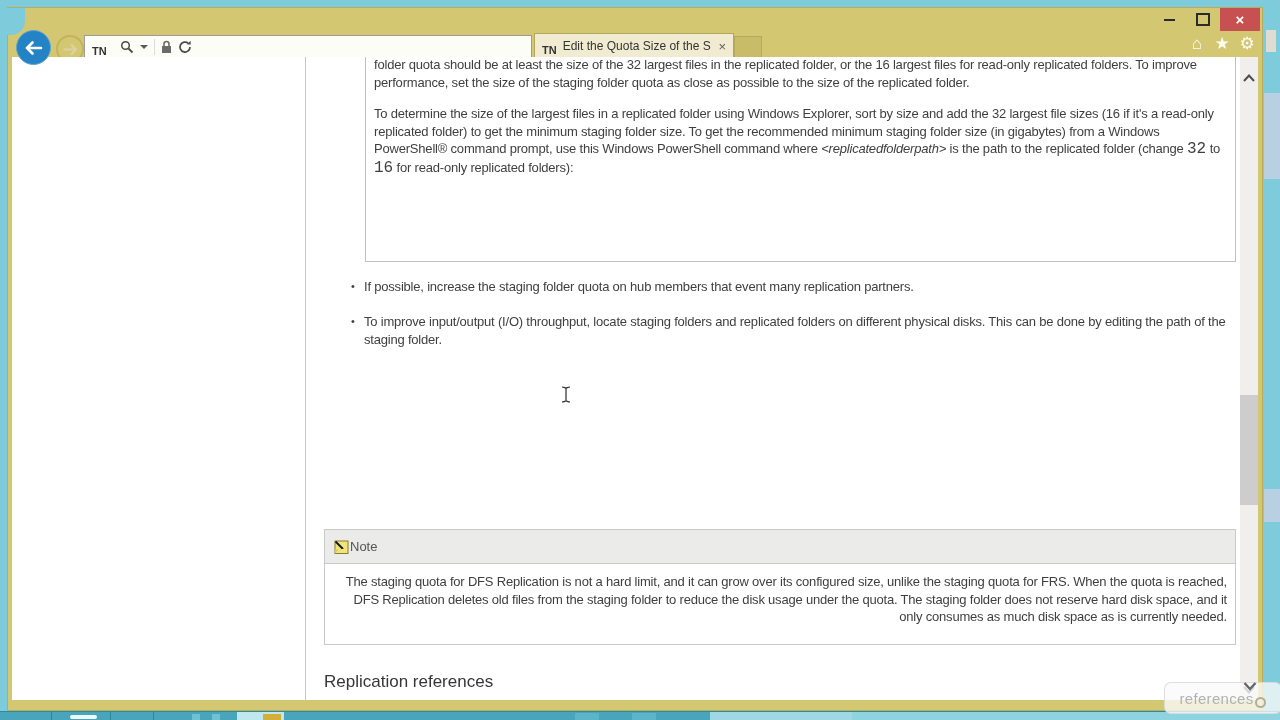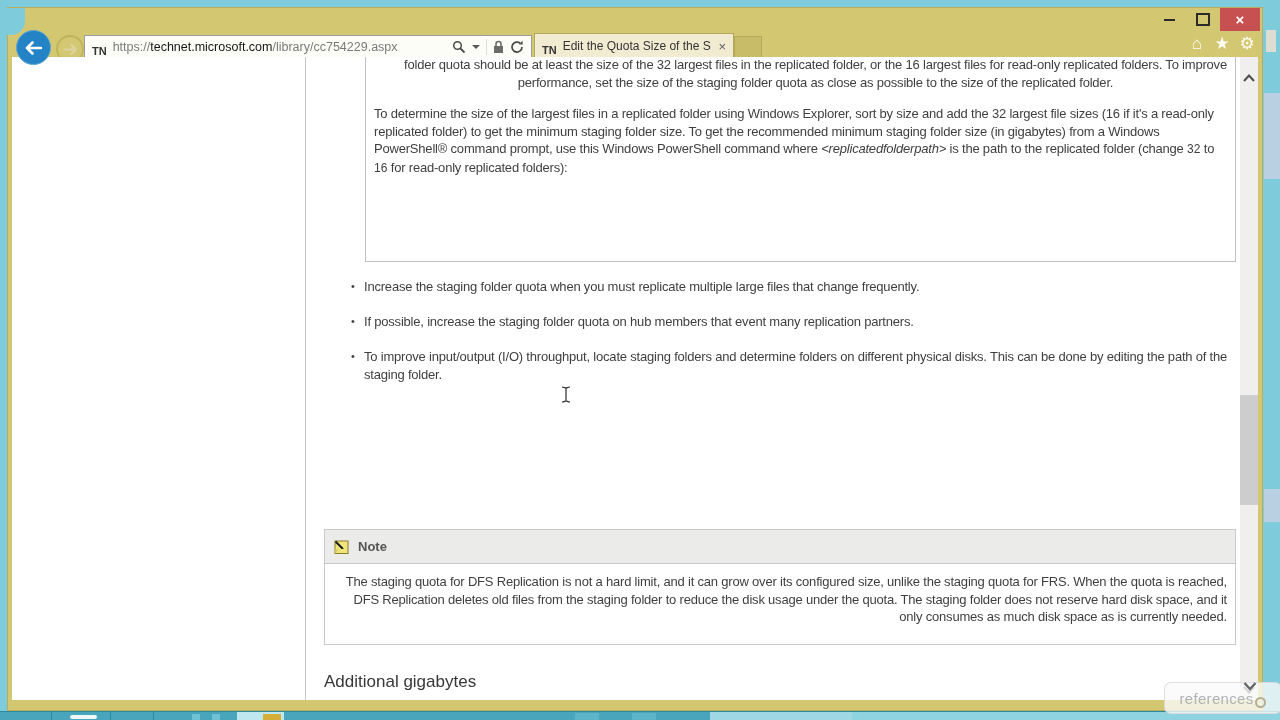--- a/index.html
+++ b/index.html
@@ -45,37 +45,37 @@
   .chromeicon{top:27px;color:#fdfcf2;font-size:17px;line-height:1;width:22px;text-align:center;cursor:default;}
 
   
   .content{left:4px;top:49px;width:1228px;height:643px;background:#ffffff;overflow:hidden;
     color:#3f3f3f;font-size:13px;letter-spacing:-0.2px;line-height:17.5px;}
   .tocdivider{left:293px;top:0;width:1px;height:643px;background:#c6c6c6;}
   .tocpane{left:0;top:0;width:293px;height:643px;background:#fff;}
 
   .introbox{left:353px;top:-24px;width:869px;height:228px;
     border-left:1px solid #c0c0c0;border-right:1px solid #c0c0c0;border-bottom:1px solid #c0c0c0;}
-  .para1{left:24px;top:23px;width:851px;text-align:center;}
+  .para1{left:8px;top:23px;width:851px;}
   .para2{left:8px;top:72px;width:851px;}
   .codeblock{left:6px;top:155px;width:836px;height:38px;background:#fcfcfb;border:1px solid #cbcbcb;
     padding:6px 10px;font-family:"Liberation Mono","DejaVu Sans Mono",monospace;
     font-size:12.5px;letter-spacing:0;line-height:19px;color:#676767;overflow:hidden;white-space:normal;}
   .ital{font-style:italic;}
-  .mono-sm{font-family:Liberation Sans, sans-serif;font-size:12px;letter-spacing:0;}
+  .mono-sm{font-family:Liberation Mono, monospace;font-size:16px;letter-spacing:0;}
 
   ul.bullets{left:352px;top:221px;width:868px;margin:0;padding:0;list-style:none;}
   ul.bullets li{position:relative;margin:0 0 17.5px 0;}
   ul.bullets li::before{content:"•";position:absolute;left:-13px;top:0;font-size:11px;color:#3f3f3f;}
 
   .cursor-ibeam{left:548px;top:329px;}
 
   .notebox{left:312px;top:472px;width:910px;height:114px;border:1px solid #c9c9c9;background:#fff;}
   .notehead{height:33px;background:#ebebe9;border-bottom:1px solid #c9c9c9;display:flex;align-items:center;padding-left:8px;}
-  .notetitle{font-weight:bold;font-size:13px;color:#555;margin-left:8px;letter-spacing:0;text-align:center;}
+  .notetitle{font-weight:normal;font-size:13px;color:#555;letter-spacing:0;text-align:center;}
   .notebody{padding:9px 8px 0 8px;width:894px;text-align:right;}
 
   .addref{left:312px;top:616px;font-size:17px;letter-spacing:0;color:#373737;}
 
   
   .sbar{left:1232px;top:49px;width:18px;height:643px;background:#f1efed;}
   .sthumb{left:0;top:338px;width:18px;height:110px;background:#cdcdcd;}
   .sarrow{left:2px;width:14px;height:10px;}
 
   
@@ -110,21 +110,20 @@
     </svg>
   </div>
   <div class="abs fwdbtn">
     <svg width="15" height="11" viewBox="0 0 15 11">
       <path d="M1.5 5.5 H13 M8.5 1 L13 5.5 L8.5 10" stroke="#ddd3a0" stroke-width="2.2" fill="none" stroke-linecap="round" stroke-linejoin="round"></path>
     </svg>
   </div>
 
   <div class="abs urlfield">
     <span class="favicon">TN</span>
-    <span class="urltext"><span class="scheme">https://</span><span class="domain">technet.microsoft.com</span><span class="path">/library/cc754229.aspx</span></span>
     <span class="fieldicons">
       <svg width="14" height="14" viewBox="0 0 14 14">
         <circle cx="5.5" cy="5.5" r="3.8" stroke="#4a4a4a" stroke-width="1.5" fill="none"></circle>
         <path d="M8.5 8.5 L12.5 12.5" stroke="#4a4a4a" stroke-width="1.8"></path>
       </svg>
       <span class="caret-down"></span>
       <span class="vsep"></span>
       <svg width="11" height="14" viewBox="0 0 11 14">
         <rect x="1" y="6" width="9" height="7" fill="#6b6b6b"></rect>
         <path d="M3 6 V4 a2.5 2.5 0 0 1 5 0 V6" stroke="#6b6b6b" stroke-width="1.6" fill="none"></path>
@@ -150,43 +149,42 @@
   <div class="abs content">
     <div class="abs tocpane"></div>
     <div class="abs tocdivider"></div>
 
     <div class="abs introbox">
       <div class="abs para1">folder quota should be at least the size of the 32 largest files in the replicated folder, or the 16 largest files for read-only replicated folders. To improve performance, set the size of the staging folder quota as close as possible to the size of the replicated folder.</div>
       <div class="abs para2"><span>To determine the size of the largest files in a replicated folder using Windows Explorer, sort by size and add the 32 largest file sizes (16 if it's a read-only replicated folder) to get the minimum staging folder size. To get the recommended minimum staging folder size (in gigabytes) from a Windows PowerShell® command prompt, use this Windows PowerShell command where </span><span class="ital">&lt;replicatedfolderpath&gt;</span><span> is the path to the replicated folder (change </span><span class="mono-sm">32</span><span> to </span><span class="mono-sm">16</span><span> for read-only replicated folders):</span></div>
     </div>
 
     <ul class="abs bullets">
-      <li>Increase the staging folder quota when you must replicate multiple large files that change frequently.</li>
       <li>If possible, increase the staging folder quota on hub members that event many replication partners.</li>
-      <li>To improve input/output (I/O) throughput, locate staging folders and determine folders on different physical disks. This can be done by editing the path of the staging folder.</li>
+      <li>To improve input/output (I/O) throughput, locate staging folders and replicated folders on different physical disks. This can be done by editing the path of the staging folder.</li>
     </ul>
 
     <svg class="abs cursor-ibeam" width="12" height="17" viewBox="0 0 12 17">
       <path d="M2 1 C4 1 5 2 6 2 C7 2 8 1 10 1 M6 2 V15 M2 16 C4 16 5 15 6 15 C7 15 8 16 10 16" stroke="#2b2b2b" stroke-width="1.2" fill="none"></path>
     </svg>
 
     <div class="abs notebox">
       <div class="notehead">
         <svg width="17" height="17" viewBox="0 0 17 17">
           <rect x="2" y="3" width="13" height="12.5" fill="#efe57a" stroke="#8a7d2a" stroke-width="1"></rect>
           <path d="M2 15.5 L6 11.5 L2 11.5 Z" fill="#d8cd5e"></path>
           <path d="M2.5 3.5 L9.5 10.5" stroke="#1a1a1a" stroke-width="2"></path>
           <path d="M9 9 L11 11 L8.6 10.8 Z" fill="#1a1a1a"></path>
         </svg>
         <span class="notetitle">Note</span>
       </div>
       <div class="notebody">The staging quota for DFS Replication is not a hard limit, and it can grow over its configured size, unlike the staging quota for FRS. When the quota is reached, DFS Replication deletes old files from the staging folder to reduce the disk usage under the quota. The staging folder does not reserve hard disk space, and it only consumes as much disk space as is currently needed.</div>
     </div>
 
-    <div class="abs addref">Additional gigabytes</div>
+    <div class="abs addref">Replication references</div>
   </div>
 
   <div class="abs sbar">
     <svg class="abs sarrow" style="top:16px;" width="14" height="10" viewBox="0 0 14 10">
       <path d="M2 8 L7 2.5 L12 8" stroke="#4d4d4d" stroke-width="2" fill="none"></path>
     </svg>
     <div class="abs sthumb"></div>
     <svg class="abs sarrow" style="top:628px;" width="14" height="10" viewBox="0 0 14 10">
       <path d="M2 2 L7 7.5 L12 2" stroke="#4d4d4d" stroke-width="2" fill="none"></path>
     </svg>

